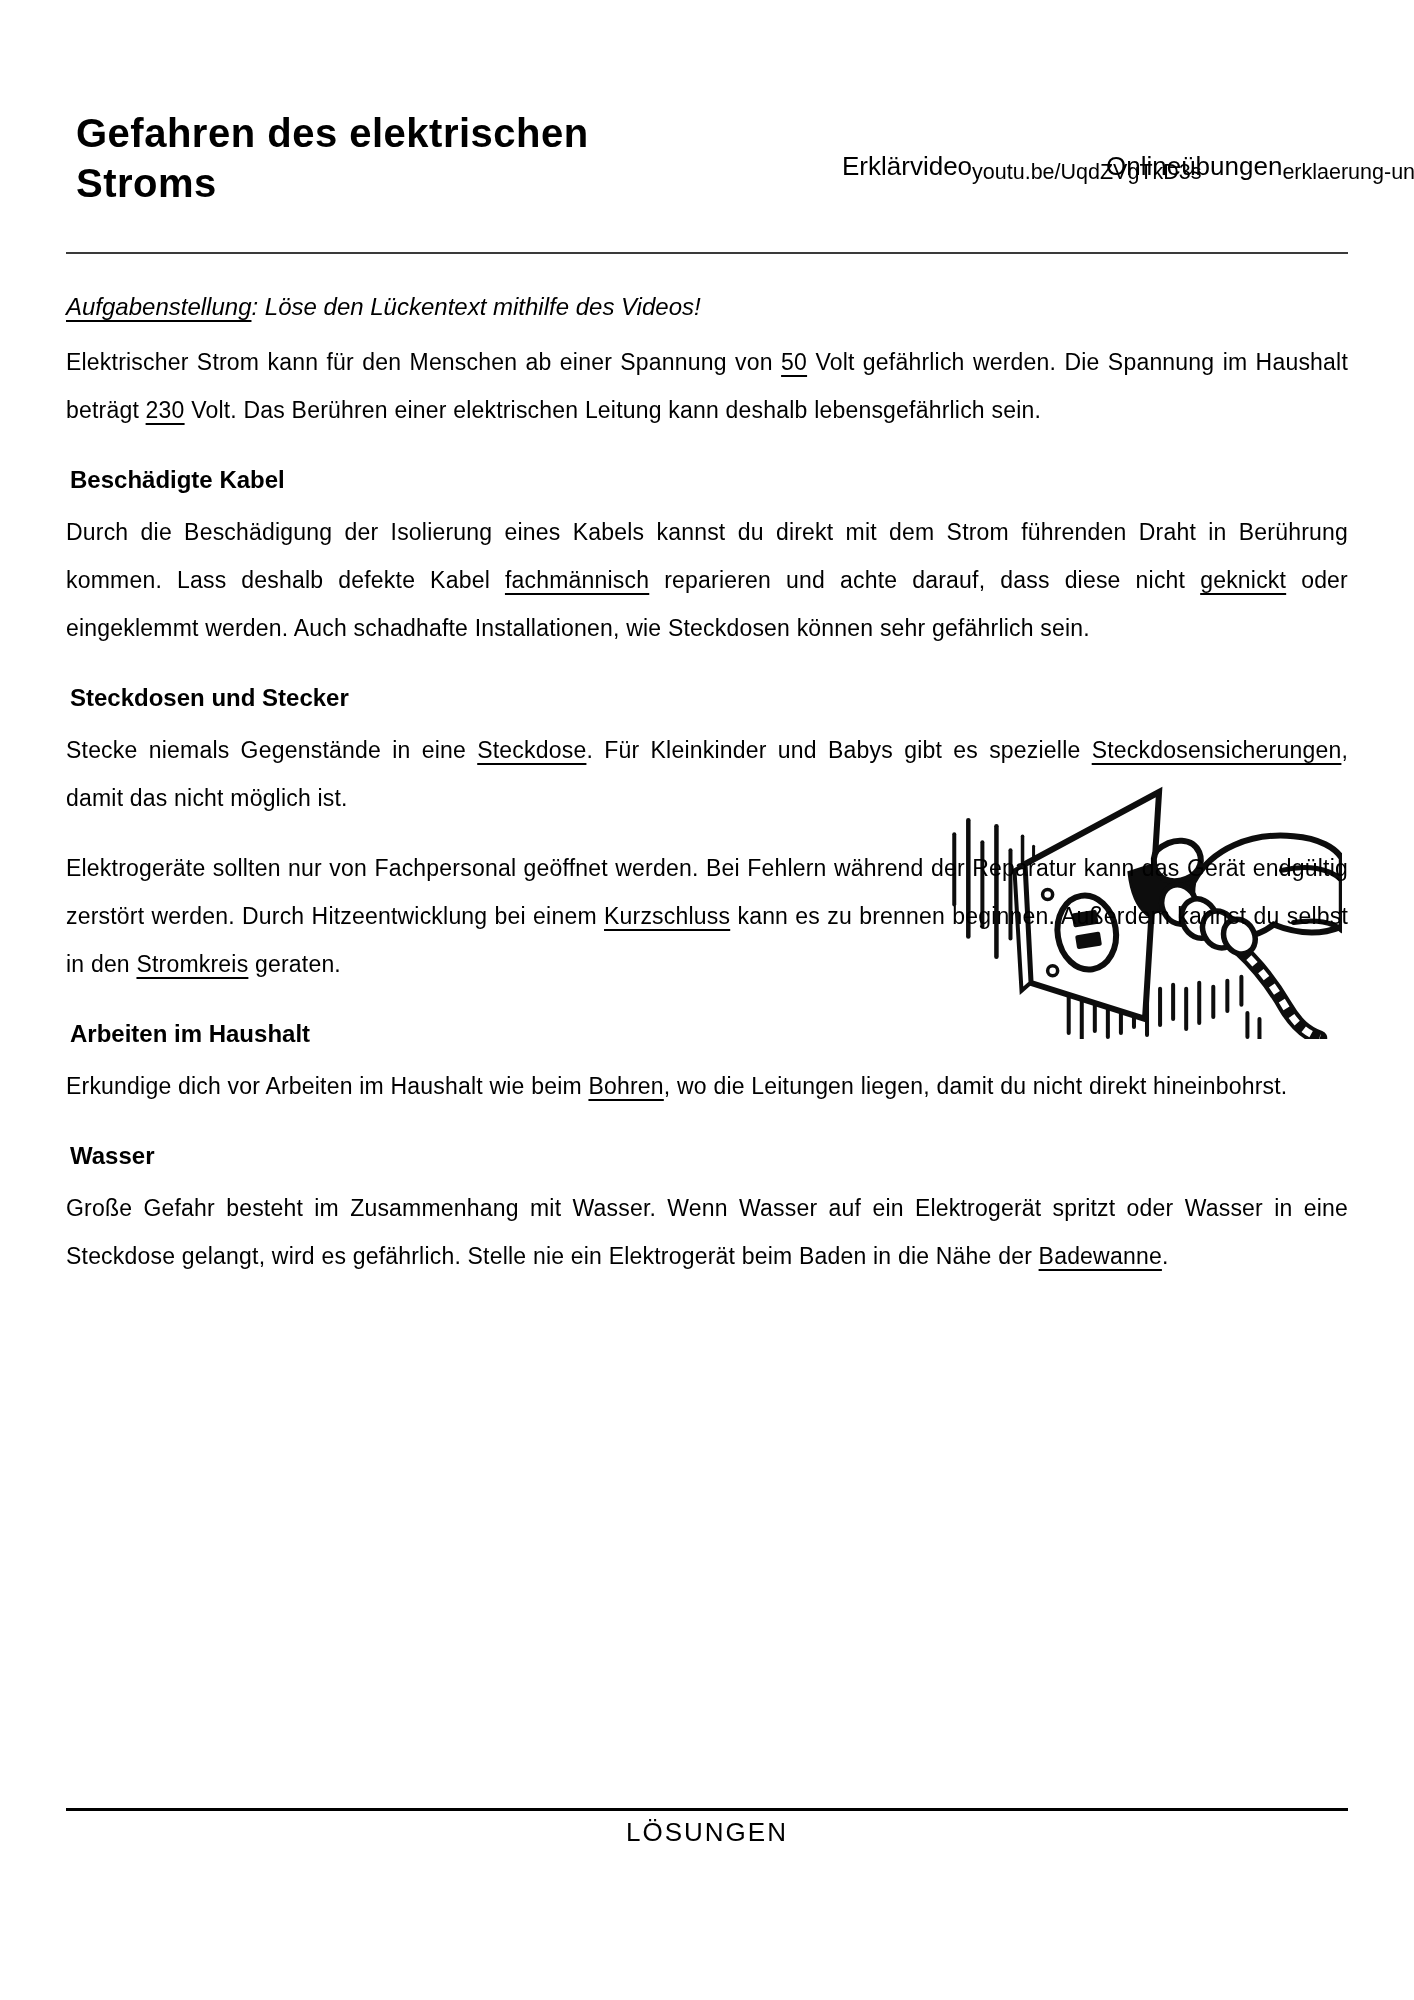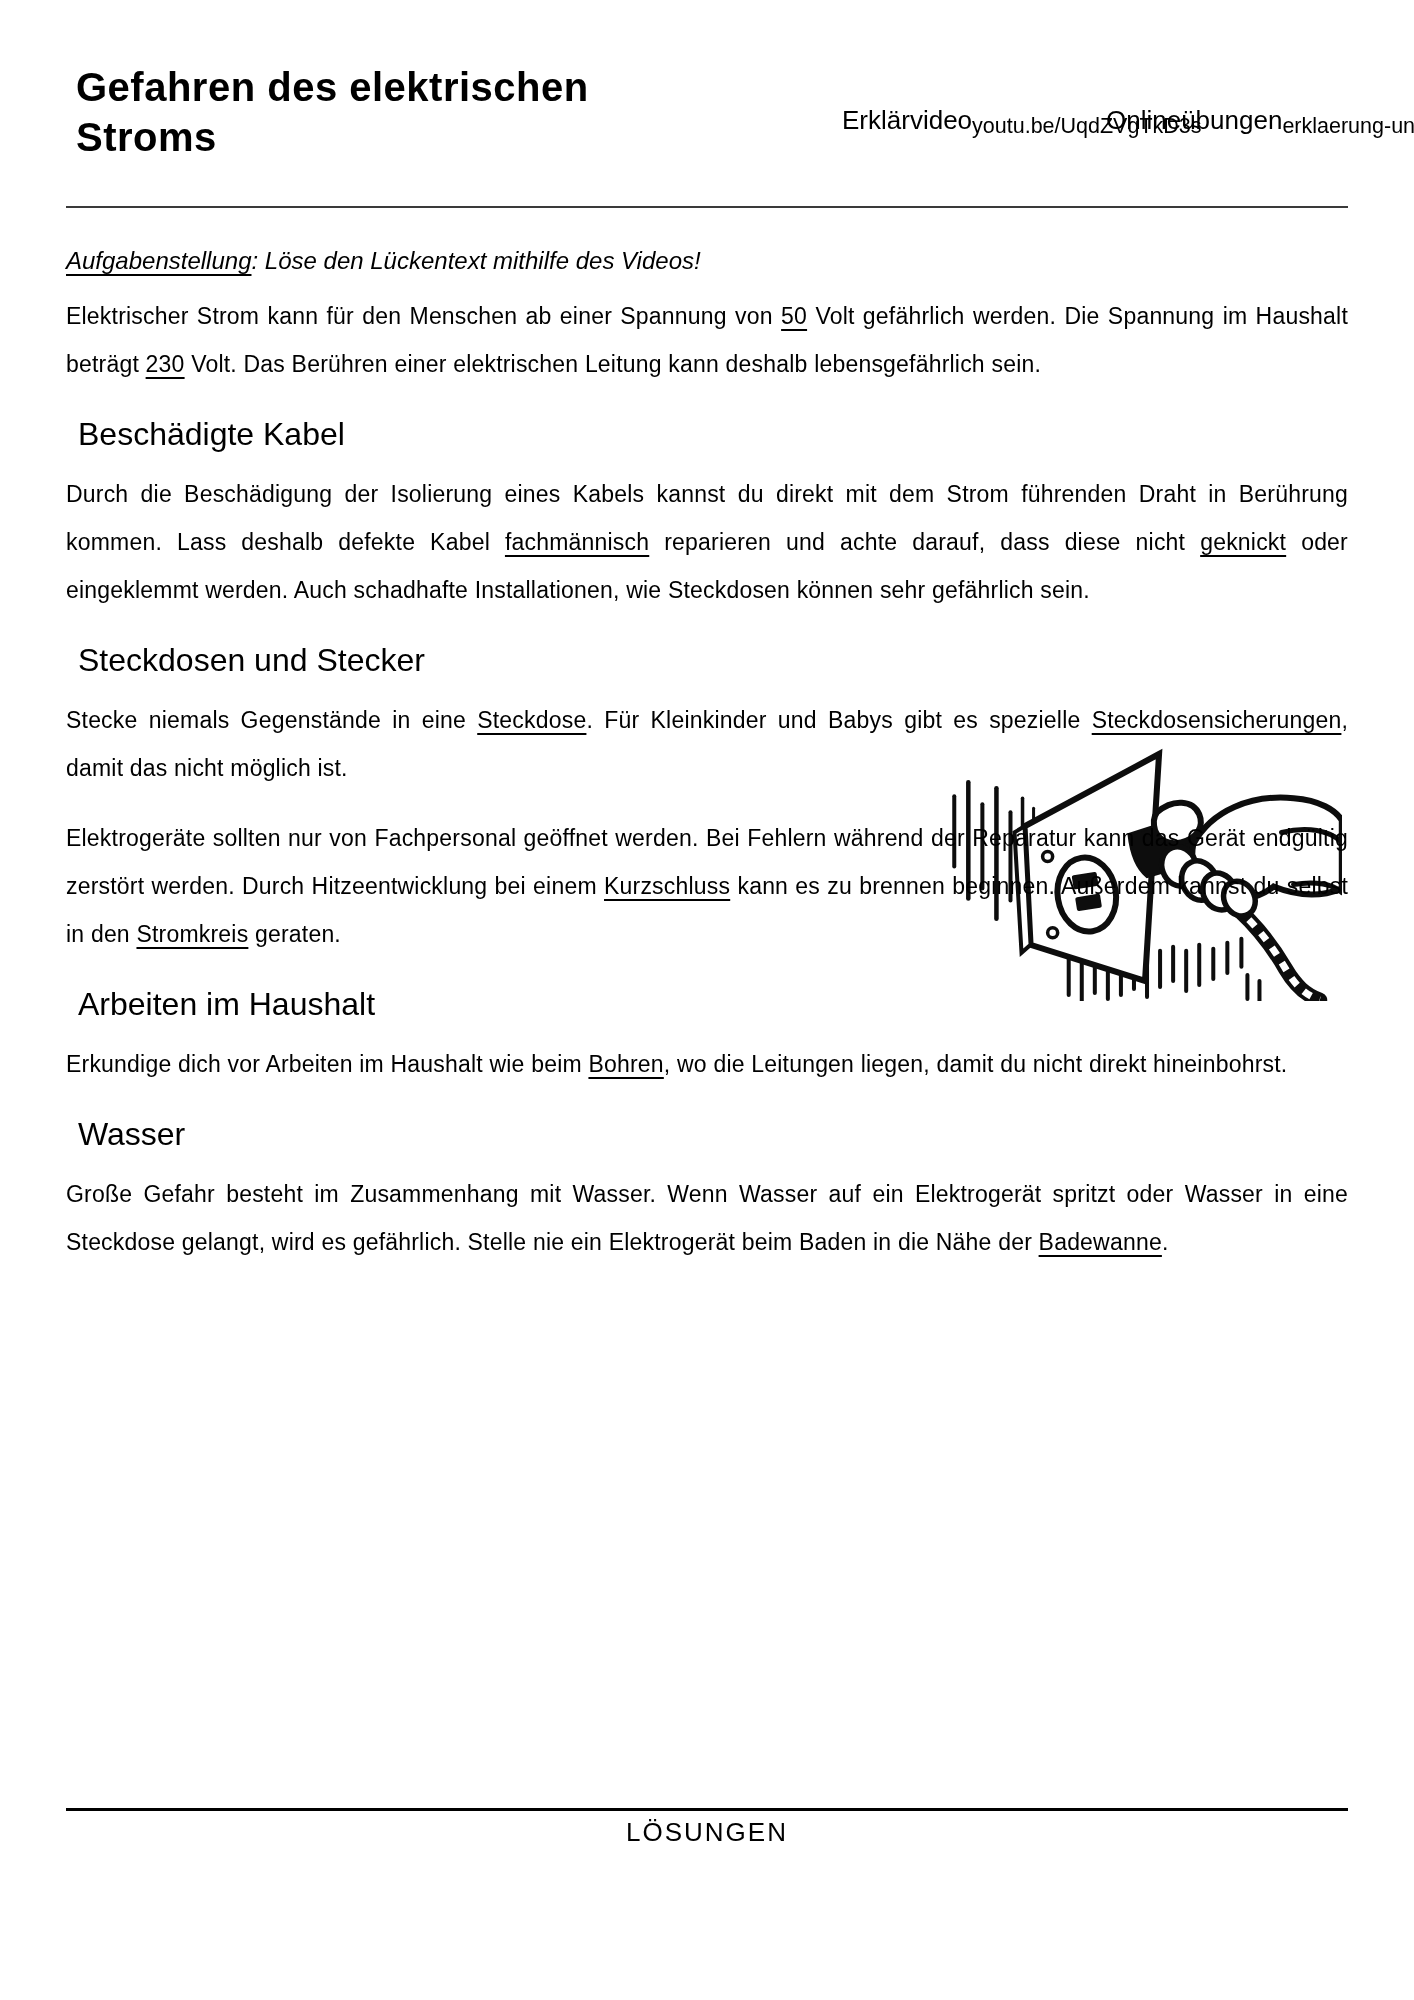--- a/index.html
+++ b/index.html
@@ -1,34 +1,34 @@
 <!DOCTYPE html>
 <html><head>
 <meta charset="utf-8">
 <style>
   html,body{margin:0;padding:0;background:#fff;}
   .page{position:relative;width:1414px;height:2000px;background:#fff;color:#000;
         font-family:"Liberation Sans",sans-serif;box-sizing:border-box;
         padding:0 66px;overflow:hidden;}
   
-  .header{display:flex;justify-content:space-between;align-items:flex-start;}
+  .header{display:flex;justify-content:space-between;align-items:flex-start;padding-top:46px;}
   .title{font-size:40px;font-weight:700;line-height:50px;margin:62px 0 0 10px;letter-spacing:.5px;}
   .qr-area{display:flex;gap:22px;margin-top:44px;}
   .qr-block{width:242px;display:flex;align-items:center;}
   .qr-label{font-size:26px;line-height:34px;margin-bottom:8px;white-space:nowrap;}
   svg.qr{width:160px;height:160px;shape-rendering:crispEdges;display:block;}
   .qr-caption{font-size:21.5px;line-height:24px;margin-top:4px;white-space:nowrap;}
   .header-rule{border:none;height:0;border-top:2.5px solid #3a3a3a;margin:2px 0 0 0;}
   
   .task{margin:38px 0 0 0;font-size:24px;font-style:italic;line-height:30px;}
   .task .label{text-decoration:underline;text-underline-offset:5px;text-decoration-thickness:1.5px;}
   .body-par{font-size:23px;line-height:48px;text-align:justify;margin:0;letter-spacing:.2px;}
   #intro{margin-top:16px;}
   .section{position:relative;margin-top:22px;}
-  .section-heading{font-size:32px;font-weight:400;line-height:48px;margin:12px;}
+  .section-heading{font-size:24px;font-weight:700;line-height:48px;margin:4px;}
   .section-paragraphs .body-par + .body-par{margin-top:17px;}
   .u{text-decoration:underline;text-underline-offset:5px;text-decoration-thickness:1.5px;}
   
   .section-media{position:absolute;top:112px;right:6px;width:402px;height:253px;}
   .section-media svg{width:100%;height:100%;}
   .with-media .narrow{width:664px;}
   
   .footer{position:absolute;left:66px;right:66px;top:1808px;border-top:3px solid #000000;}
   .footer-label{text-align:center;font-size:26px;letter-spacing:2px;margin-top:6px;line-height:30px;}
 </style>

